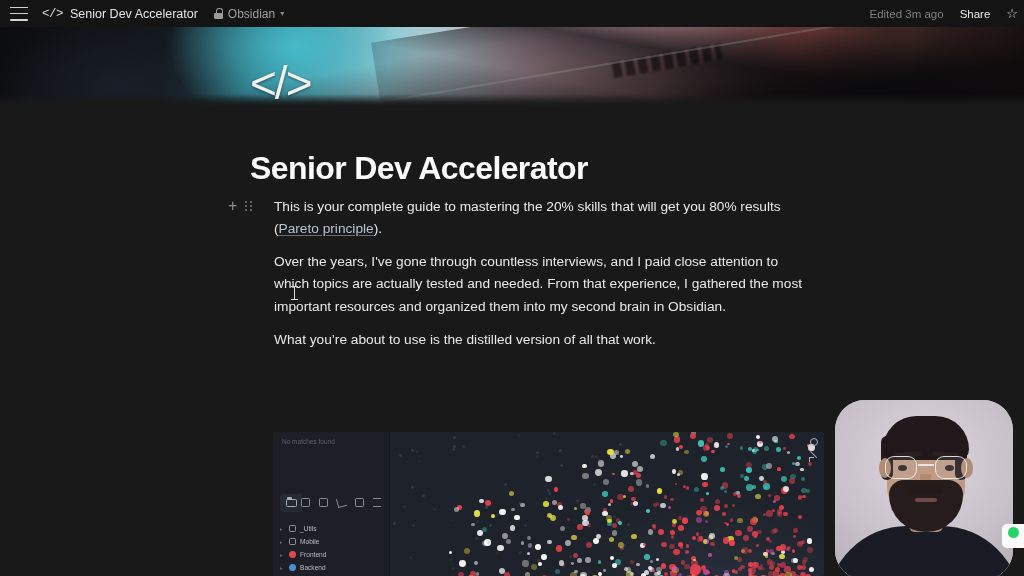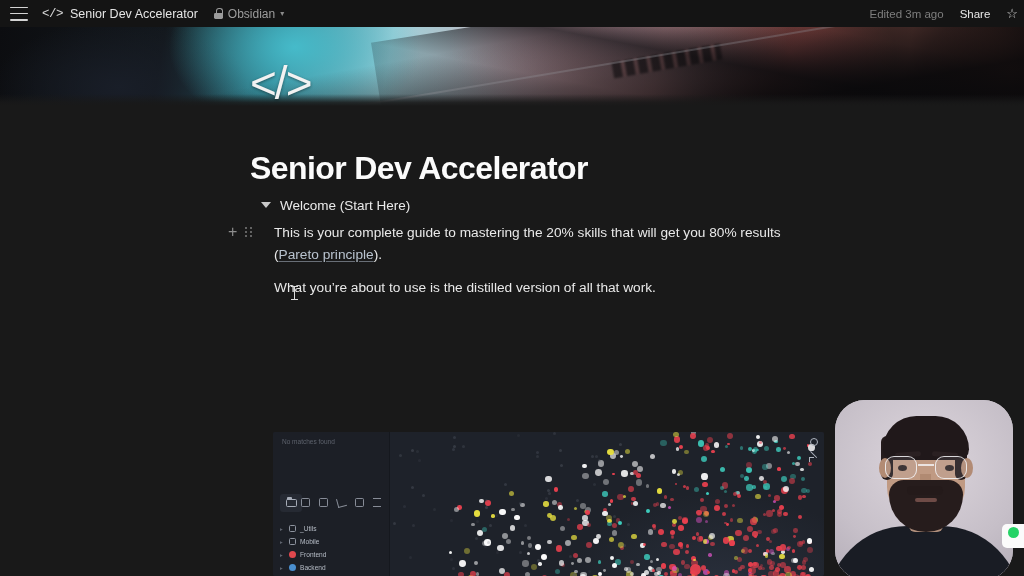--- a/index.html
+++ b/index.html
@@ -270,40 +270,37 @@
   <div class="banner-bottom-fade"></div>
 </div>
 <div class="hero-glyph">&lt;/&gt;</div>
 
 <div class="page">
   <div class="content">
 
     <h1 class="page-title">Senior Dev Accelerator</h1>
 
 
-    <div class="toggle-row">
-      <span class="toggle-tri"></span>
-      <span>Welcome (Start Here)</span>
-    </div>
 
     <p class="para first">
       <span class="handles">
         <span class="plus-handle">+</span>
         <span class="drag-handle">
           <i></i>
             <i></i>
             <i></i>
             <i></i>
             <i></i>
             <i></i>
         </span>
       </span>
       <span>This is your complete guide to mastering the 20% skills that will get you 80% results (</span><a class="link">Pareto principle</a><span>).</span>
     </p>
 
+    <p class="para">Over the years, I've gone through countless interviews, and I paid close attention to which topics are actually tested and needed. From that experience, I gathered the most important resources and organized them into my second brain in Obsidian.</p>
     <p class="para">What you’re about to use is the distilled version of all that work.</p>
   </div>
 </div>
 
 <div class="ibeam">
     <i></i>
   </div>
 
 <div class="embed">
   <div class="embed-side">

